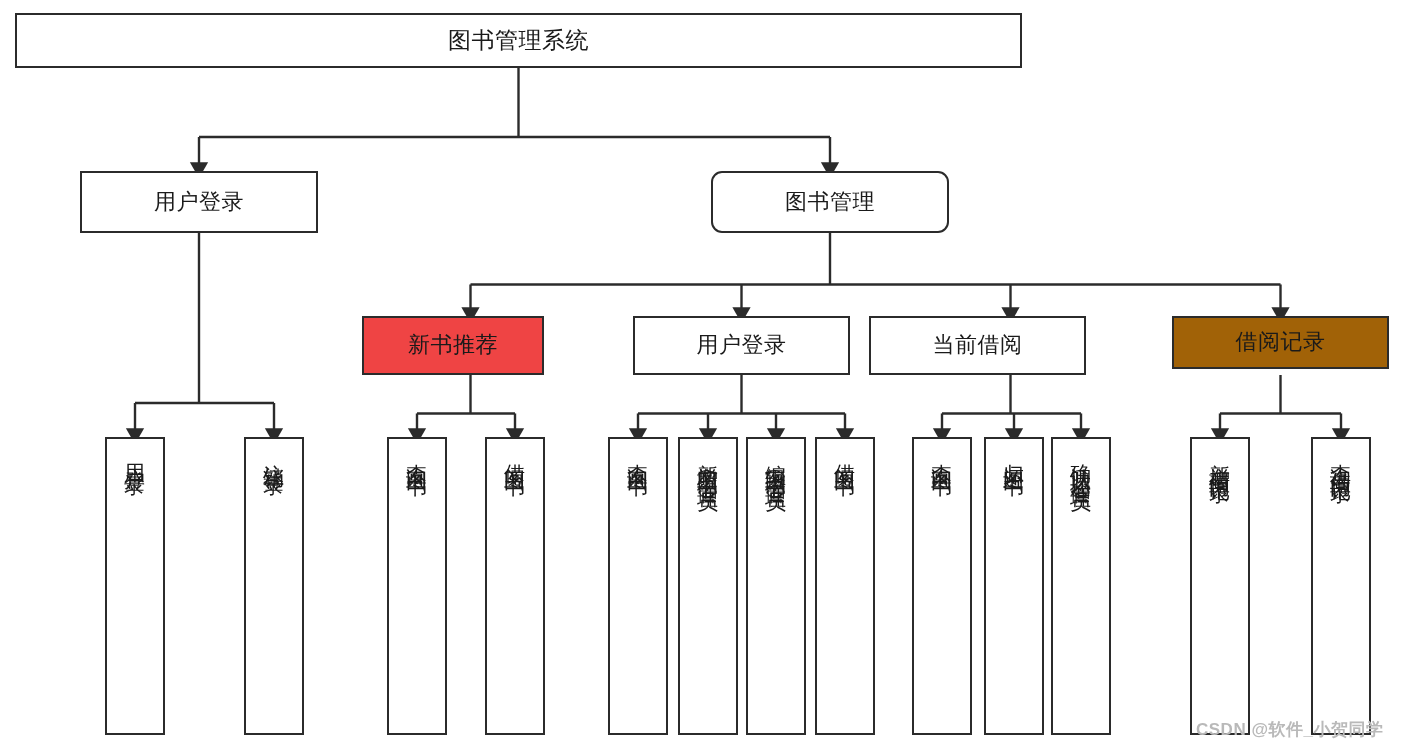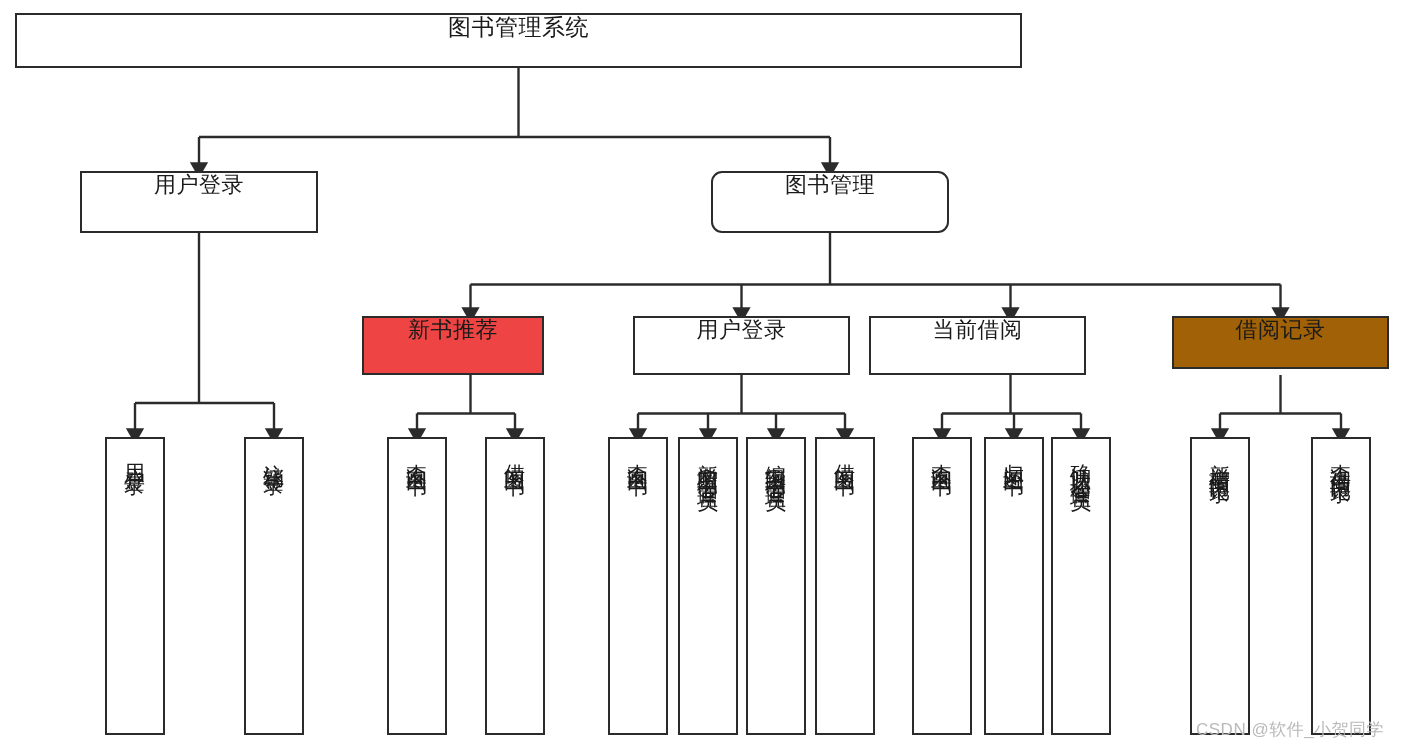--- a/index.html
+++ b/index.html
@@ -26,20 +26,21 @@
     width: 1405px;
     height: 747px;
     pointer-events: none;
   }
   .node {
     position: absolute;
     box-sizing: border-box;
     border: 2px solid #2b2b2b;
     background: #ffffff;
     display: flex;
+    align-items: center;
     justify-content: center;
     color: #1a1a1a;
   }
   .node-label {
     font-size: 21px;
     line-height: 1.1;
     white-space: nowrap;
     letter-spacing: 0.5px;
   }
   .node.vertical .node-label {
@@ -57,20 +58,21 @@
   .node.lvl0 .node-label { font-size: 23px; }
   .node.lvl1 .node-label { font-size: 22px; }
   .node.lvl2 .node-label { font-size: 22px; }
   .watermark {
     position: absolute;
     font-size: 17px;
     color: #b9b9b9;
     white-space: nowrap;
     letter-spacing: 0.5px;
     user-select: none;
+    font-weight: bold;
   }
 </style>
 </head>
 <body>
 
 <div id="diagram-root">
   <svg class="wires" id="wire-layer" viewBox="0 0 1405 747" xmlns="http://www.w3.org/2000/svg">
     <defs>
       <marker id="arrowhead" markerWidth="9" markerHeight="9" refX="3.2" refY="4.4" orient="auto" markerUnits="strokeWidth">
         <path d="M0,0.6 L6.6,4.4 L0,8.2 Z" fill="#2b2b2b"></path>

